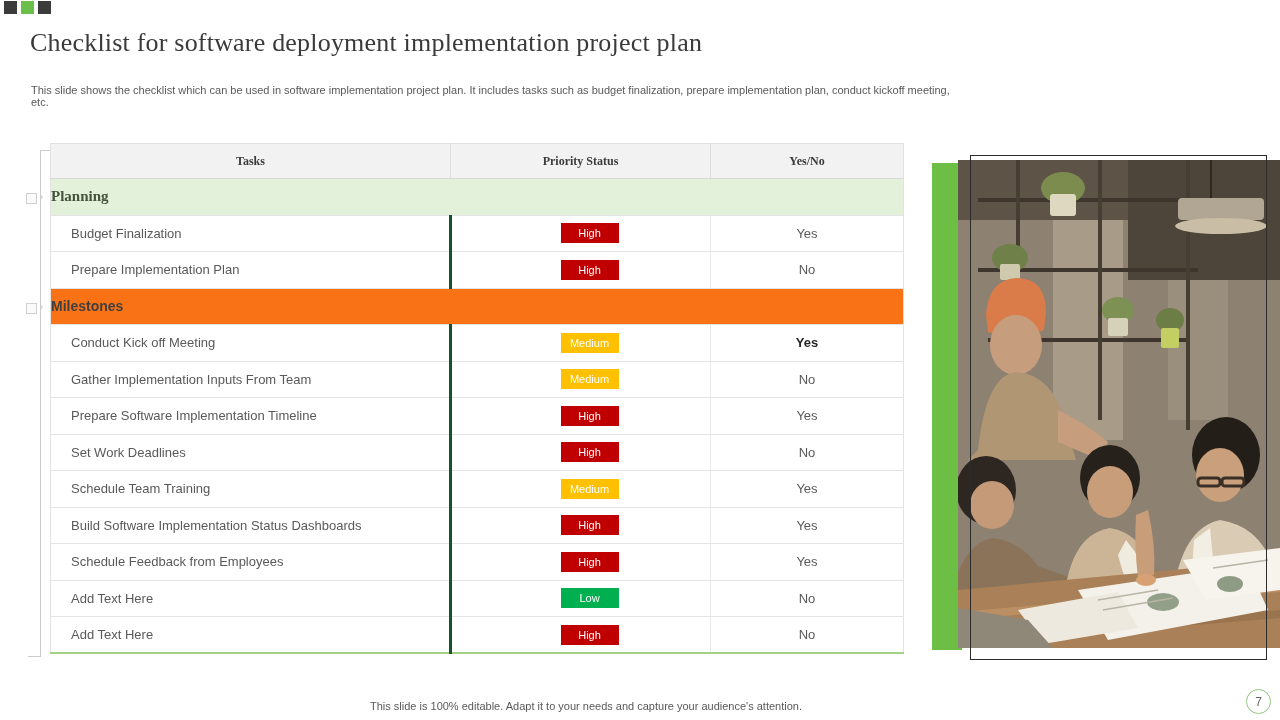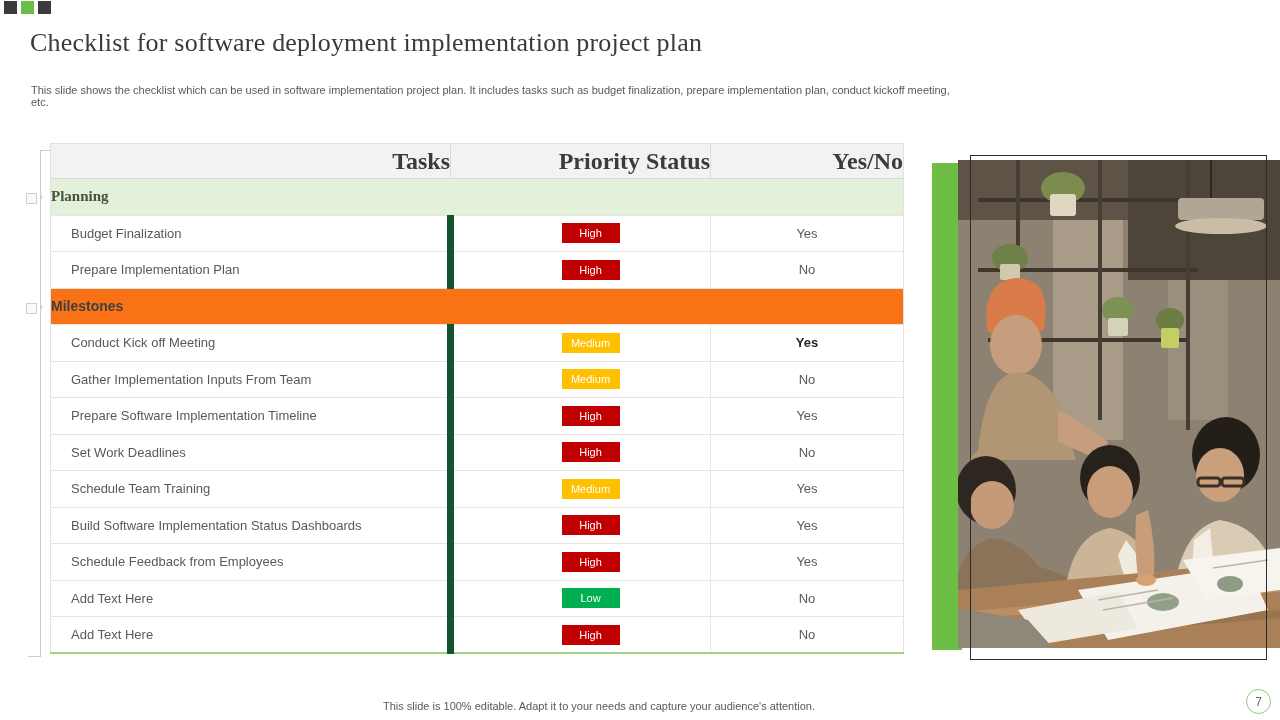--- a/index.html
+++ b/index.html
@@ -26,45 +26,45 @@
   .marker { position:absolute; width:11px; height:11px; border:1px solid #cfcfcf; background:#fafafa; }
   .marker .chev { position:absolute; left:13px; top:-2px; font-size:9px; color:#b5b5b5; }
   .marker.m1 { left:26px; top:193px; }
   .marker.m2 { left:26px; top:303px; }
 
   
   .tbl { position:absolute; left:50px; top:143px; width:853px; border-collapse:collapse; table-layout:fixed;
          border:1px solid #e2e2e2; border-bottom:2px solid #a3d284; }
   .tbl col.c1 { width:400px; } .tbl col.c2 { width:260px; } .tbl col.c3 { width:193px; }
   .tbl th { height:35px; background:#f2f2f2; font-family:"Liberation Serif", serif;
-            font-size:24px; font-weight:700; color:#3b3b3b; text-align:right;
+            font-size:12px; font-weight:700; color:#3b3b3b; text-align:center;
             border-bottom:1px solid #d9d9d9; border-right:1px solid #dddddd; }
   .tbl th:last-child { border-right:none; }
   .tbl td { height:36.5px; font-size:13px; color:#595959; border-bottom:1px solid #e4e4e4; background:#fff; }
-  .tbl td.task { padding-left:20px; text-align:left; border-right:7px solid #14532d; }
+  .tbl td.task { padding-left:20px; text-align:left; border-right:3px solid #14532d; }
   .tbl td.prio { text-align:center; border-right:1px solid #e8e8e8;padding-left:17px; }
   .tbl td.ans  { text-align:center; }
   .tbl tr.section td { font-weight:700; border-right:none; }
   .tbl tr.section.green td { background:#e3f0da; color:#44533c; font-family:"Liberation Serif", serif; font-size:15px; }
   .tbl tr.section.gray td  { background:#f97316; color:#3f3f3f; font-family:"Liberation Sans", sans-serif; font-size:14px; }
   .ans.em { color:#262626; font-weight:700; }
 
   .badge { display:inline-block; width:58px; height:20px; line-height:20px; font-size:11px;
            color:#ffffff; text-align:center; }
   .badge-high { background:#c00000; }
   .badge-medium { background:#ffc000; }
   .badge-low { background:#00b050; }
 
   
   .green-bar { position:absolute; left:932px; top:163px; width:30px; height:487px; background:#6cbf44; }
   .photo { position:absolute; left:958px; top:160px; width:322px; height:488px; overflow:hidden; }
   .frame { position:absolute; left:970px; top:155px; width:297px; height:505px; border:1px solid #2b2b2b; pointer-events:none; }
 
   
-  .footer-text { position:absolute; left:13px; top:700px; width:1172px; text-align:center;
+  .footer-text { position:absolute; left:0; top:700px; width:1172px; text-align:center;
                  font-size:11px; color:#595959; }
   .page-badge { position:absolute; left:1246px; top:689px; width:25px; height:25px; border-radius:50%;
                 border:1px solid #8fc97a; color:#666; font-size:12px; text-align:center; line-height:24px; background:#fff; }
 </style>
 </head>
 <body>
 
 <div class="slide">
 
   <div class="accent-squares">

